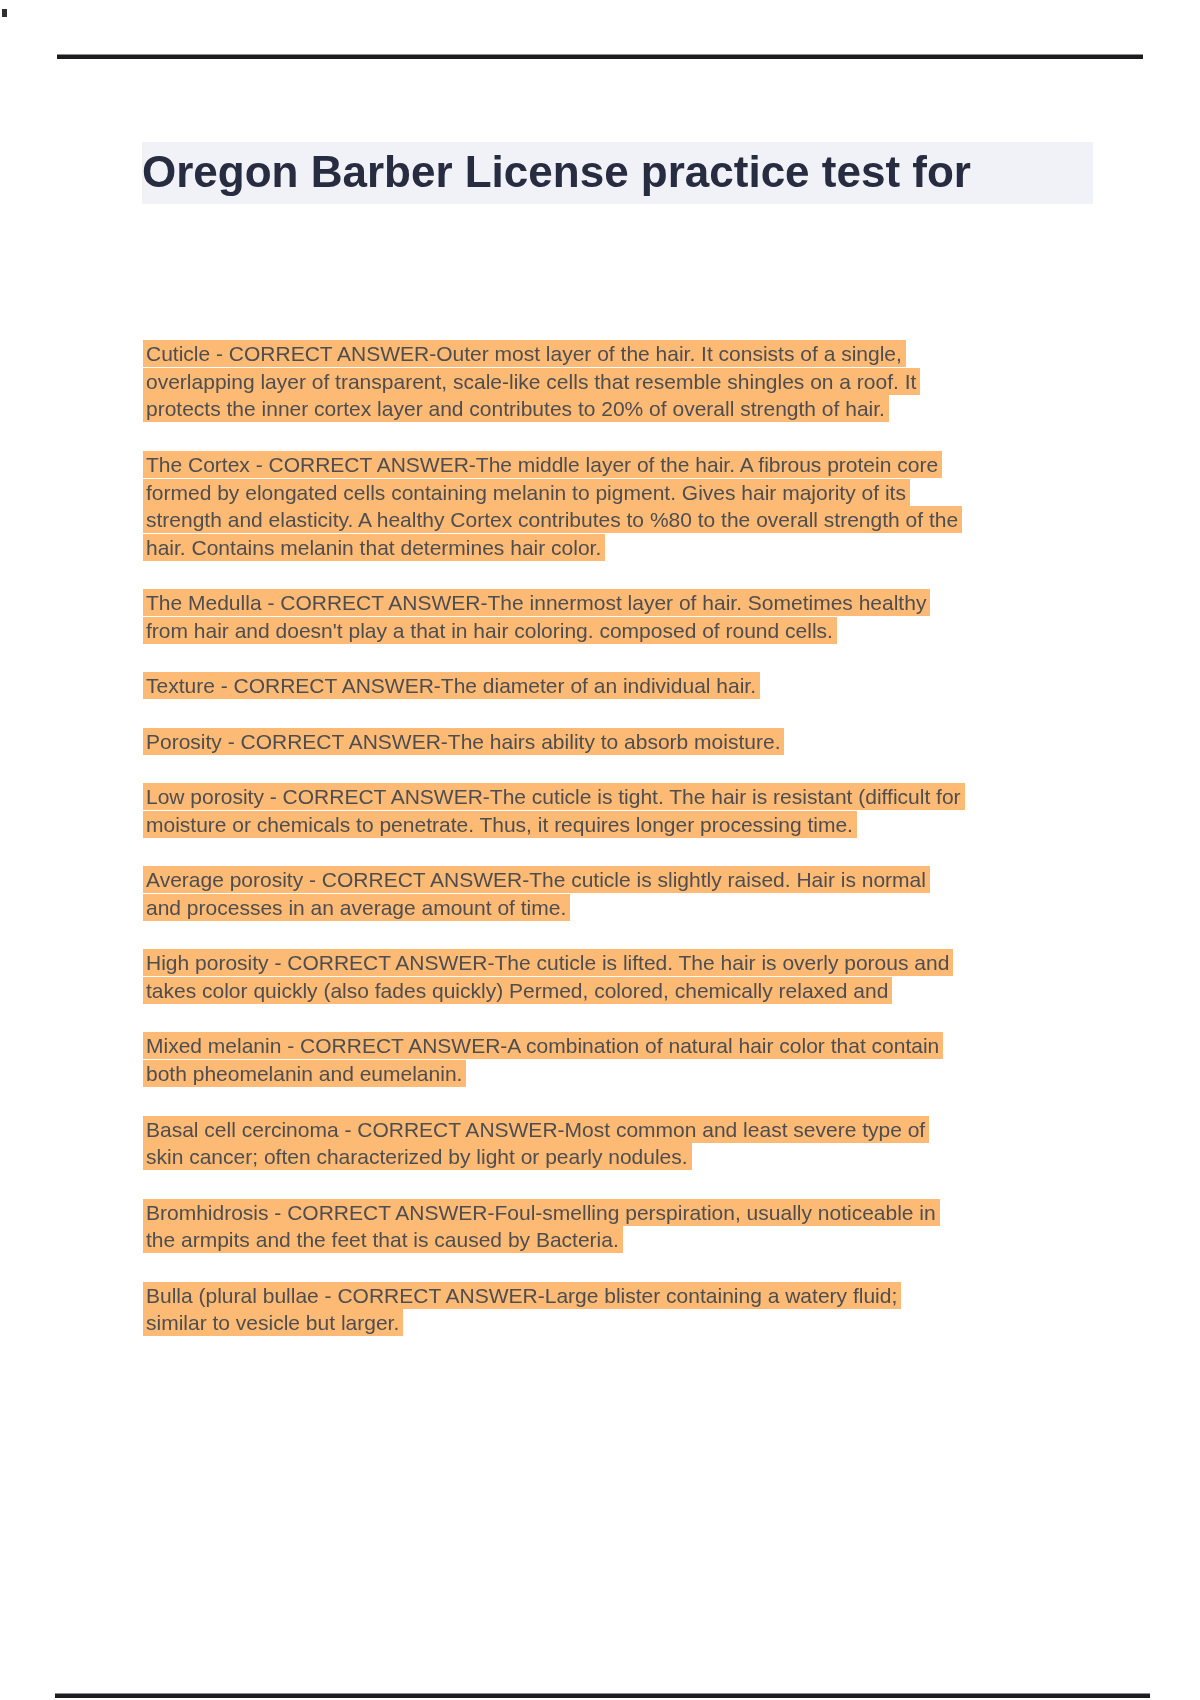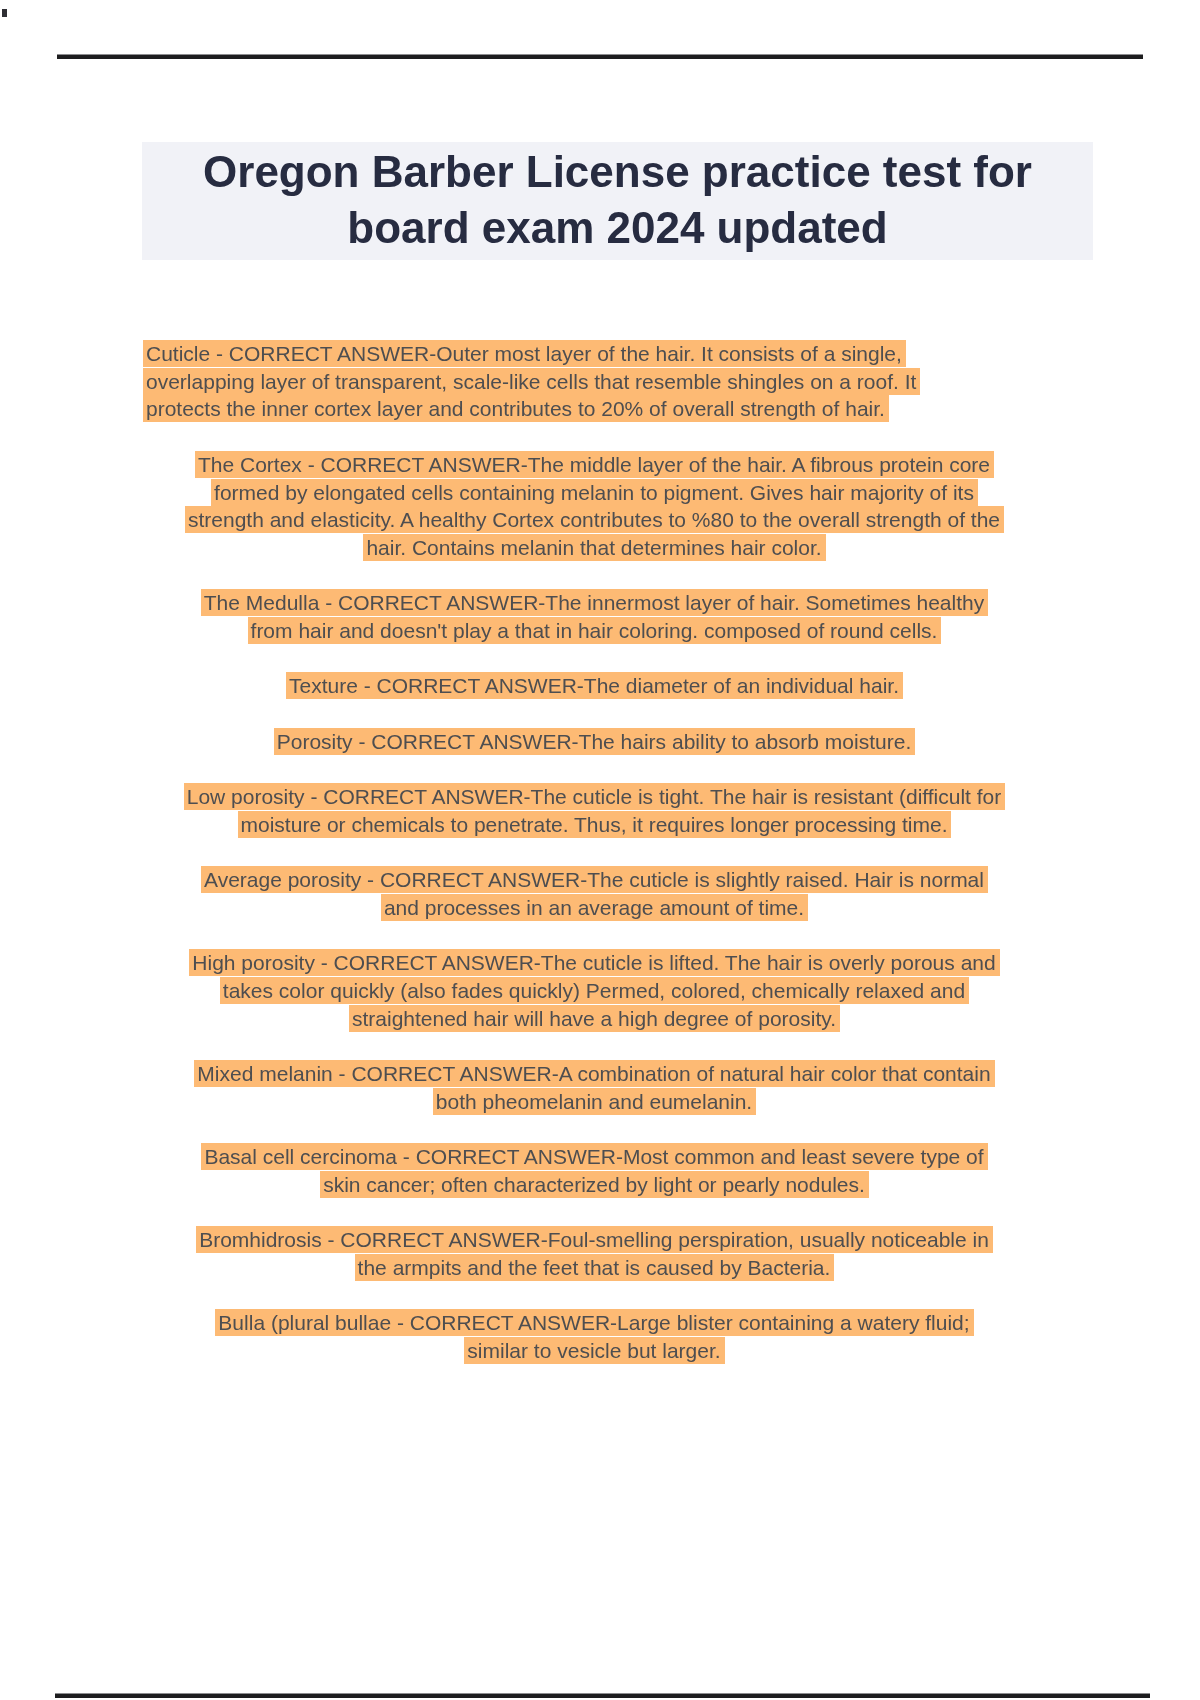--- a/index.html
+++ b/index.html
@@ -29,53 +29,51 @@
     position: absolute;
     left: 142px;
     top: 142px;
     width: 951px;
     padding: 2px 0 4px 0;
     background: #f1f2f7;
     color: #272c41;
     font-weight: 700;
     font-size: 44px;
     line-height: 56px;
-    text-align: center;
   }
   .title-line { white-space: nowrap; }
   .content {
     position: absolute;
     left: 146px;
     top: 340px;
     width: 900px;
     font-size: 21px;
     line-height: 27.7px;
     color: #4e4e50;
   }
   .para { margin: 0; }
-  .para + .para { margin-top: 27.7px; text-align: center; }
+  .para + .para { margin-top: 27.7px; }
   .line { white-space: nowrap; }
   .hl {
     background: #fdba74;
     padding: 2px 4px 2px 3px;
     margin-left: -3px;
   }
 </style>
 </head>
 <body>
 
 <div class="page">
 
   <div class="corner-mark"></div>
 
   <div class="rule rule-top"></div>
 
   <div class="title-block">
     <div class="title-line">Oregon Barber License practice test for</div>
-    <div class="title-line">board exam 2024 updated</div>
   </div>
 
   <div class="content">
       <div class="para">
         <div class="line"><span class="hl">Cuticle - CORRECT ANSWER-Outer most layer of the hair. It consists of a single,</span></div>
         <div class="line"><span class="hl">overlapping layer of transparent, scale-like cells that resemble shingles on a roof. It</span></div>
         <div class="line"><span class="hl">protects the inner cortex layer and contributes to 20% of overall strength of hair.</span></div>
       </div>
       <div class="para">
         <div class="line"><span class="hl">The Cortex - CORRECT ANSWER-The middle layer of the hair. A fibrous protein core</span></div>
@@ -97,21 +95,20 @@
         <div class="line"><span class="hl">Low porosity - CORRECT ANSWER-The cuticle is tight. The hair is resistant (difficult for</span></div>
         <div class="line"><span class="hl">moisture or chemicals to penetrate. Thus, it requires longer processing time.</span></div>
       </div>
       <div class="para">
         <div class="line"><span class="hl">Average porosity - CORRECT ANSWER-The cuticle is slightly raised. Hair is normal</span></div>
         <div class="line"><span class="hl">and processes in an average amount of time.</span></div>
       </div>
       <div class="para">
         <div class="line"><span class="hl">High porosity - CORRECT ANSWER-The cuticle is lifted. The hair is overly porous and</span></div>
         <div class="line"><span class="hl">takes color quickly (also fades quickly) Permed, colored, chemically relaxed and</span></div>
-        <div class="line"><span class="hl">straightened hair will have a high degree of porosity.</span></div>
       </div>
       <div class="para">
         <div class="line"><span class="hl">Mixed melanin - CORRECT ANSWER-A combination of natural hair color that contain</span></div>
         <div class="line"><span class="hl">both pheomelanin and eumelanin.</span></div>
       </div>
       <div class="para">
         <div class="line"><span class="hl">Basal cell cercinoma - CORRECT ANSWER-Most common and least severe type of</span></div>
         <div class="line"><span class="hl">skin cancer; often characterized by light or pearly nodules.</span></div>
       </div>
       <div class="para">

